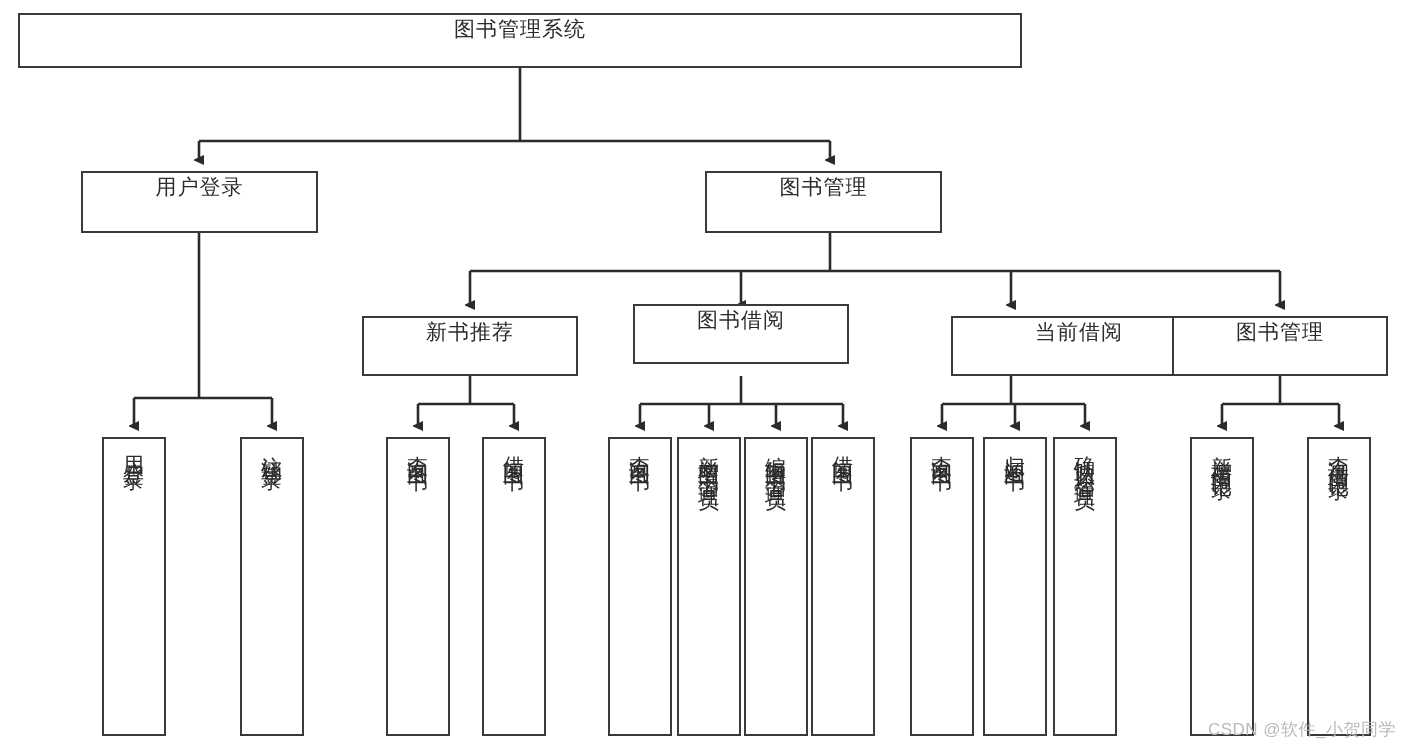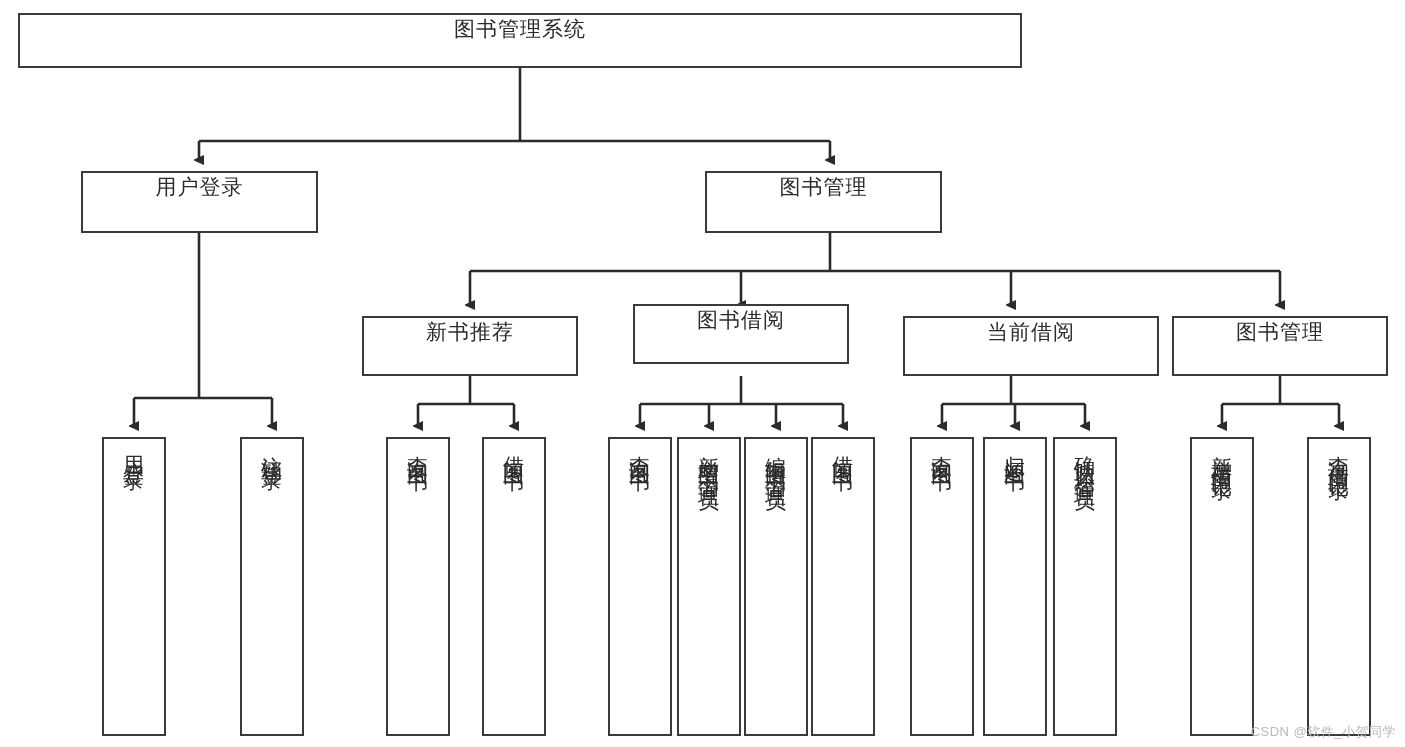--- a/index.html
+++ b/index.html
@@ -7,21 +7,21 @@
        font-family:"Liberation Sans","DejaVu Sans",sans-serif;}
   #stage{position:relative;width:1405px;height:747px;background:#ffffff;}
   svg#edges{position:absolute;left:0;top:0;width:1405px;height:747px;}
   .node{position:absolute;box-sizing:border-box;background:#ffffff;
         border:2px solid #3a3a3a;display:flex;
         justify-content:center;color:#2b2b2b;}
   .node-h{font-size:21px;letter-spacing:1px;white-space:nowrap;}
   .node-v{writing-mode:vertical-rl;text-orientation:upright;
           font-size:21px;letter-spacing:5px;line-height:1;white-space:nowrap;}
   .node-root{font-size:22px;}
-  #watermark{position:absolute;right:9px;bottom:6px;font-size:13px;
+  #watermark{position:absolute;right:9px;bottom:6px;font-size:17px;
              color:#b9b9b9;white-space:nowrap;letter-spacing:0.5px;}
 </style>
 </head>
 <body>
 
 <div id="stage">
 
   <svg id="edges" viewBox="0 0 1405 747" xmlns="http://www.w3.org/2000/svg">
     <defs>
       <marker id="arrow" markerWidth="10" markerHeight="10" refX="5" refY="5" orient="auto" markerUnits="userSpaceOnUse">
@@ -87,21 +87,21 @@
   <div class="node" style="left:705px;top:171px;width:237px;height:62px;">
     <span class="node-h">图书管理</span>
   </div>
 
   <div class="node" style="left:362px;top:316px;width:216px;height:60px;font-family:Liberation Serif, serif;">
     <span class="node-h">新书推荐</span>
   </div>
   <div class="node" style="left:633px;top:304px;width:216px;height:60px;">
     <span class="node-h">图书借阅</span>
   </div>
-  <div class="node" style="left:903px;top:316px;width:256px;height:60px;">
+  <div class="node" style="left:951px;top:316px;width:256px;height:60px;">
     <span class="node-h">当前借阅</span>
   </div>
   <div class="node" style="left:1172px;top:316px;width:216px;height:60px;">
     <span class="node-h">图书管理</span>
   </div>
 
   <div class="node" style="left:102px;top:437px;width:64px;height:299px;">
     <span class="node-v">用户登录</span>
   </div>
   <div class="node" style="left:240px;top:437px;width:64px;height:299px;">

